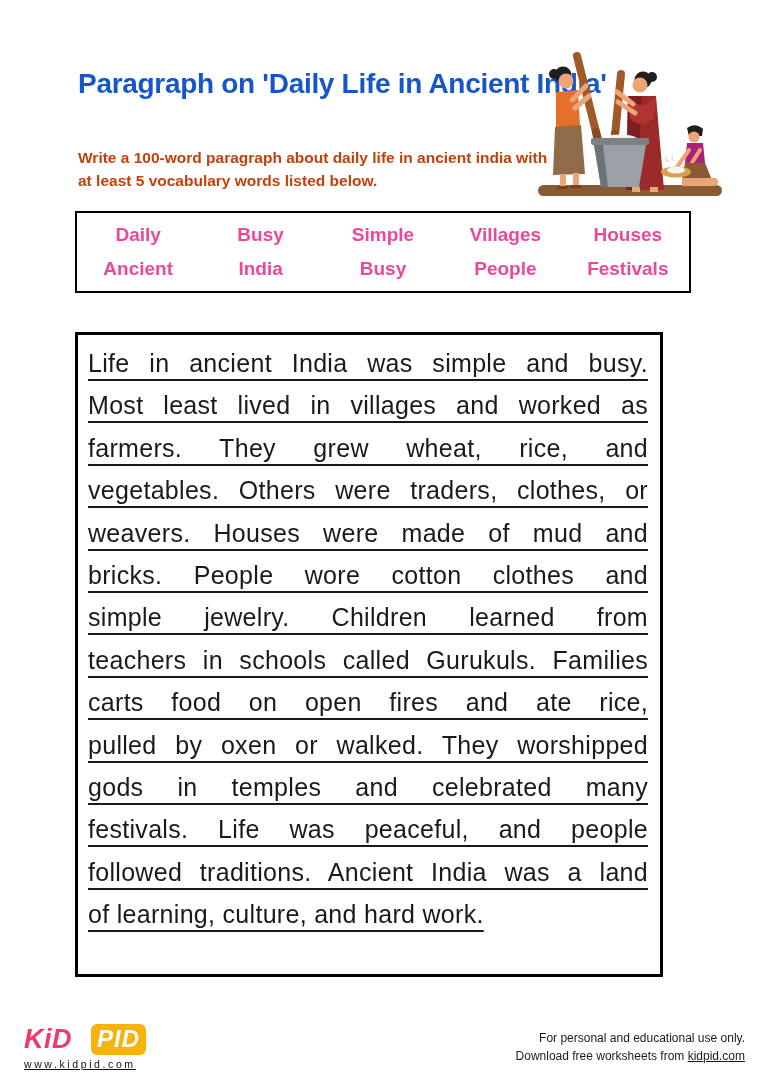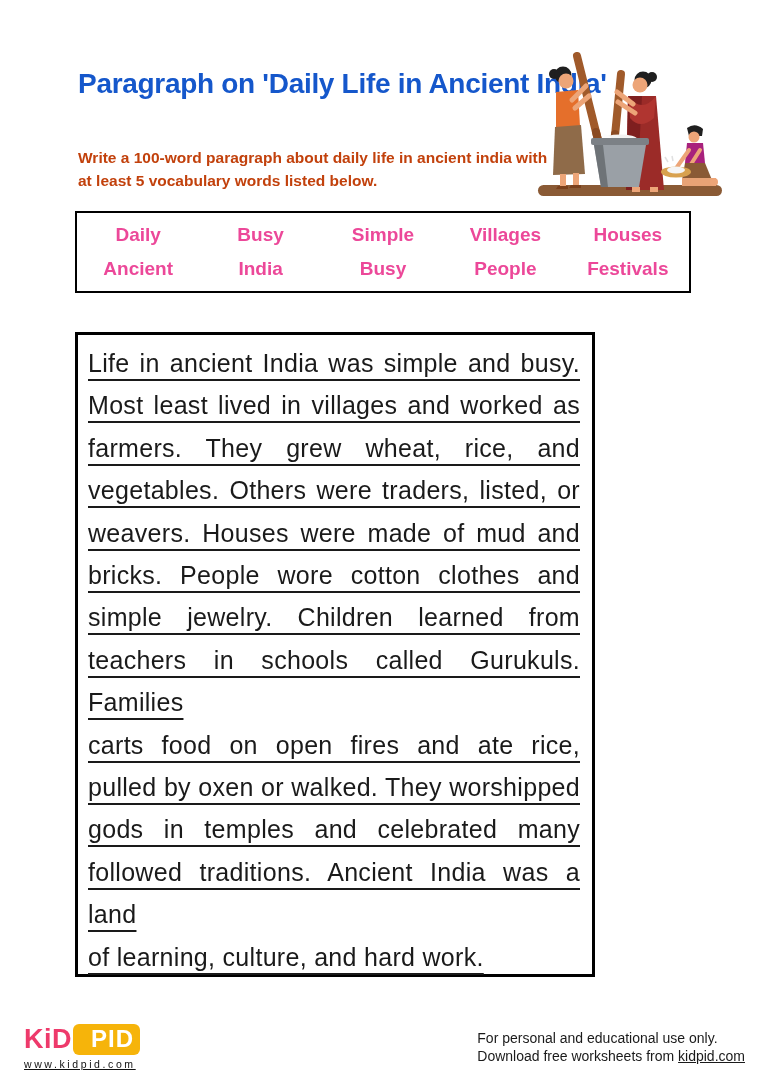--- a/index.html
+++ b/index.html
@@ -29,49 +29,49 @@
     position:absolute;left:75px;top:211px;width:616px;height:82px;
     border:2px solid #000;box-sizing:border-box;
     display:flex;flex-direction:column;justify-content:space-evenly;
   }
   .vocab-row{
     display:grid;grid-template-columns:repeat(5,1fr);
     text-align:center;font-size:19px;font-weight:bold;color:#ec4899;
   }
   
   .writing-box{
-    position:absolute;left:75px;top:332px;width:520px;height:645px;
+    position:absolute;left:75px;top:332px;width:588px;height:645px;
     border:3px solid #000;box-sizing:border-box;
     padding:7px 12px 4px 10px;
   }
   .wline{
     font-size:25px;line-height:42.4px;letter-spacing:0.3px;
     color:#1a1a1a;
     text-align:justify;text-align-last:justify;
     text-decoration:underline;
     text-decoration-thickness:2px;
     text-underline-offset:7px;
   }
   .wline.last{text-align-last:left;}
   
   .logo{position:absolute;left:24px;top:1024px;}
-  .logo-row{display:flex;align-items:flex-start;gap:1px;}
+  .logo-row{display:flex;align-items:flex-start;gap:7px;font-style:italic;}
   .logo-kid{
     font-size:27px;font-weight:bold;letter-spacing:0.5px;color:#ee3a6b;
   }
   .logo-pid{
     font-size:24px;font-weight:bold;color:#fff;background:#f6b40a;
-    border-radius:6px;padding:1px 6px 2px 18px;letter-spacing:1px;
+    border-radius:6px;padding:1px 6px 2px 6px;letter-spacing:1px;margin-left:12px;
   }
   .logo-site{
     margin-top:3px;font-size:10.5px;letter-spacing:2.6px;color:#111;text-decoration:underline;
   }
   .footer-note{
-    position:absolute;right:23px;top:1030px;text-align:left;
-    font-size:14px;line-height:17.5px;color:#1a1a1a;
+    position:absolute;right:23px;top:1030px;text-align:right;
+    font-size:12px;line-height:17.5px;color:#1a1a1a;
   }
   .footer-link{text-decoration:underline;color:#1a1a1a;}
 </style>
 </head>
 <body>
 
 <div class="page">
 
   <div class="title">Paragraph on 'Daily Life in Ancient India'</div>
   <div class="instructions">Write a 100-word paragraph about daily life in ancient india with at least 5 vocabulary words listed below.</div>
@@ -153,28 +153,29 @@
       <span>Busy</span>
       <span>People</span>
       <span>Festivals</span>
     </div>
   </div>
 
   <div class="writing-box">
     <div class="wline">Life in ancient India was simple and busy.</div>
     <div class="wline">Most least lived in villages and worked as</div>
     <div class="wline">farmers. They grew wheat, rice, and</div>
-    <div class="wline">vegetables. Others were traders, listed, or</div>
+    <div class="wline">vegetables. Others were traders, clothes, or</div>
     <div class="wline">weavers. Houses were made of mud and</div>
     <div class="wline">bricks. People wore cotton clothes and</div>
     <div class="wline">simple jewelry. Children learned from</div>
     <div class="wline">teachers in schools called Gurukuls. Families</div>
     <div class="wline">carts food on open fires and ate rice,</div>
     <div class="wline">pulled by oxen or walked. They worshipped</div>
     <div class="wline">gods in temples and celebrated many</div>
+    <div class="wline">festivals. Life was peaceful, and people</div>
     <div class="wline">followed traditions. Ancient India was a land</div>
     <div class="wline last">of learning, culture, and hard work.</div>
   </div>
 
   <div class="logo">
     <div class="logo-row">
       <span class="logo-kid">KiD</span>
       <span class="logo-pid">PID</span>
     </div>
     <div class="logo-site">www.kidpid.com</div>

